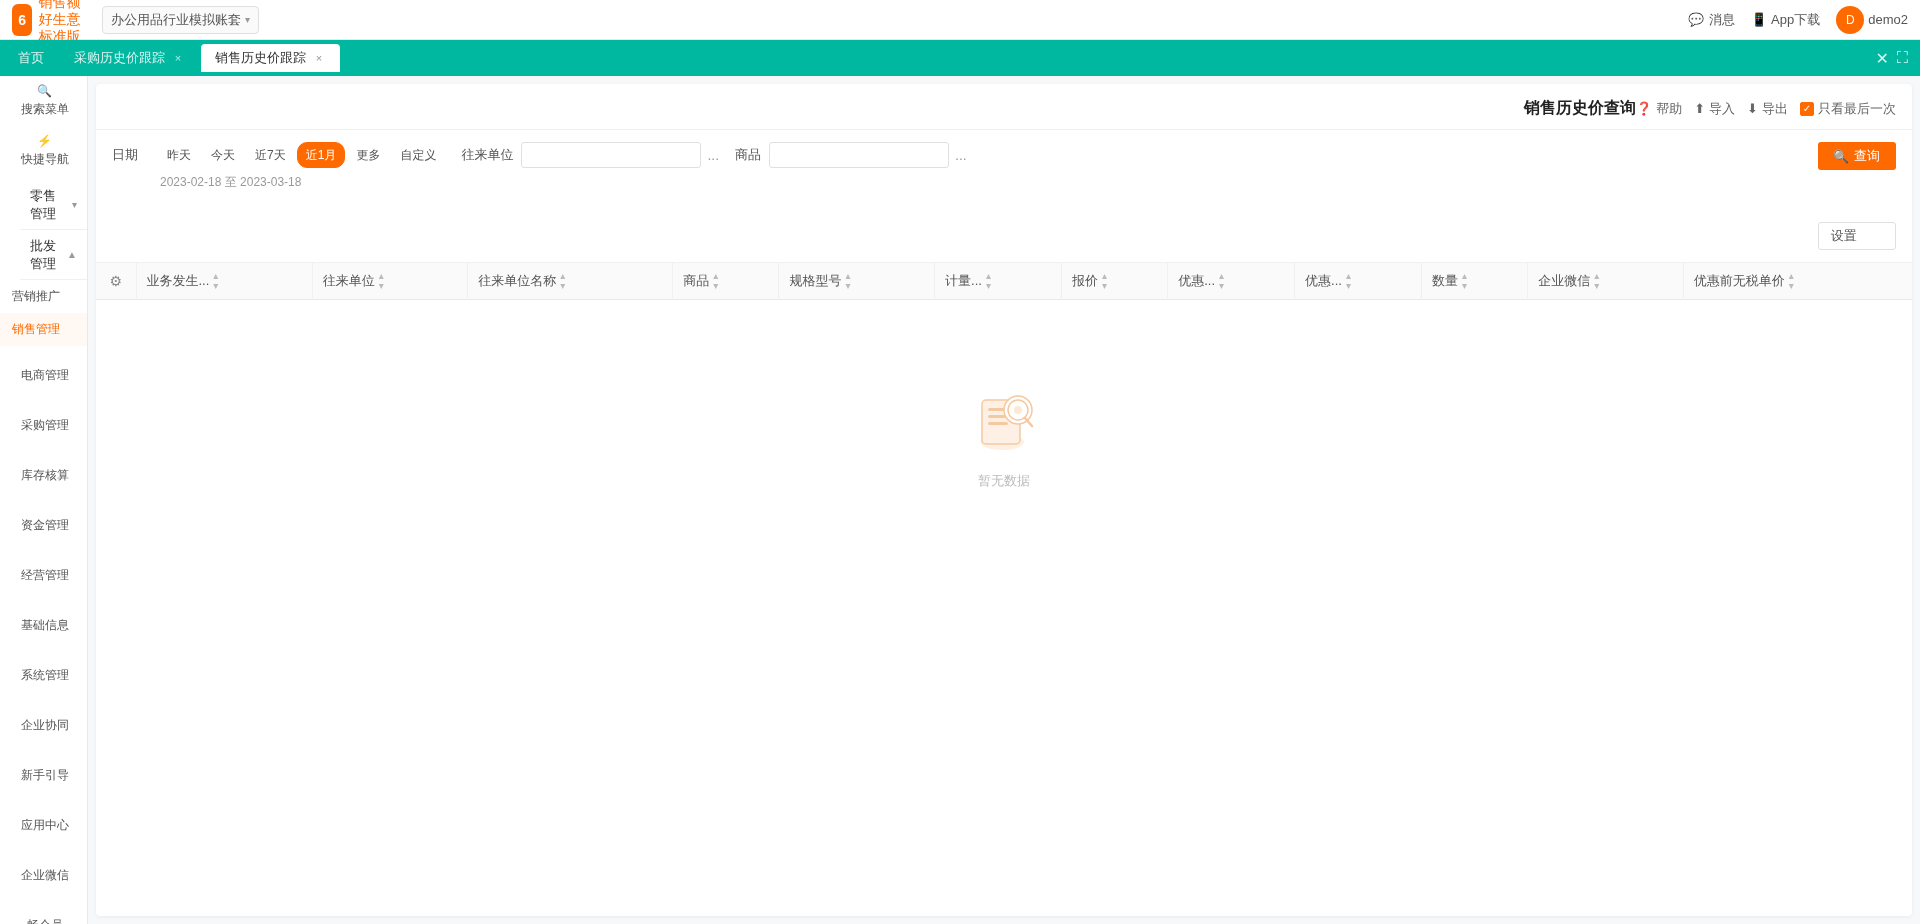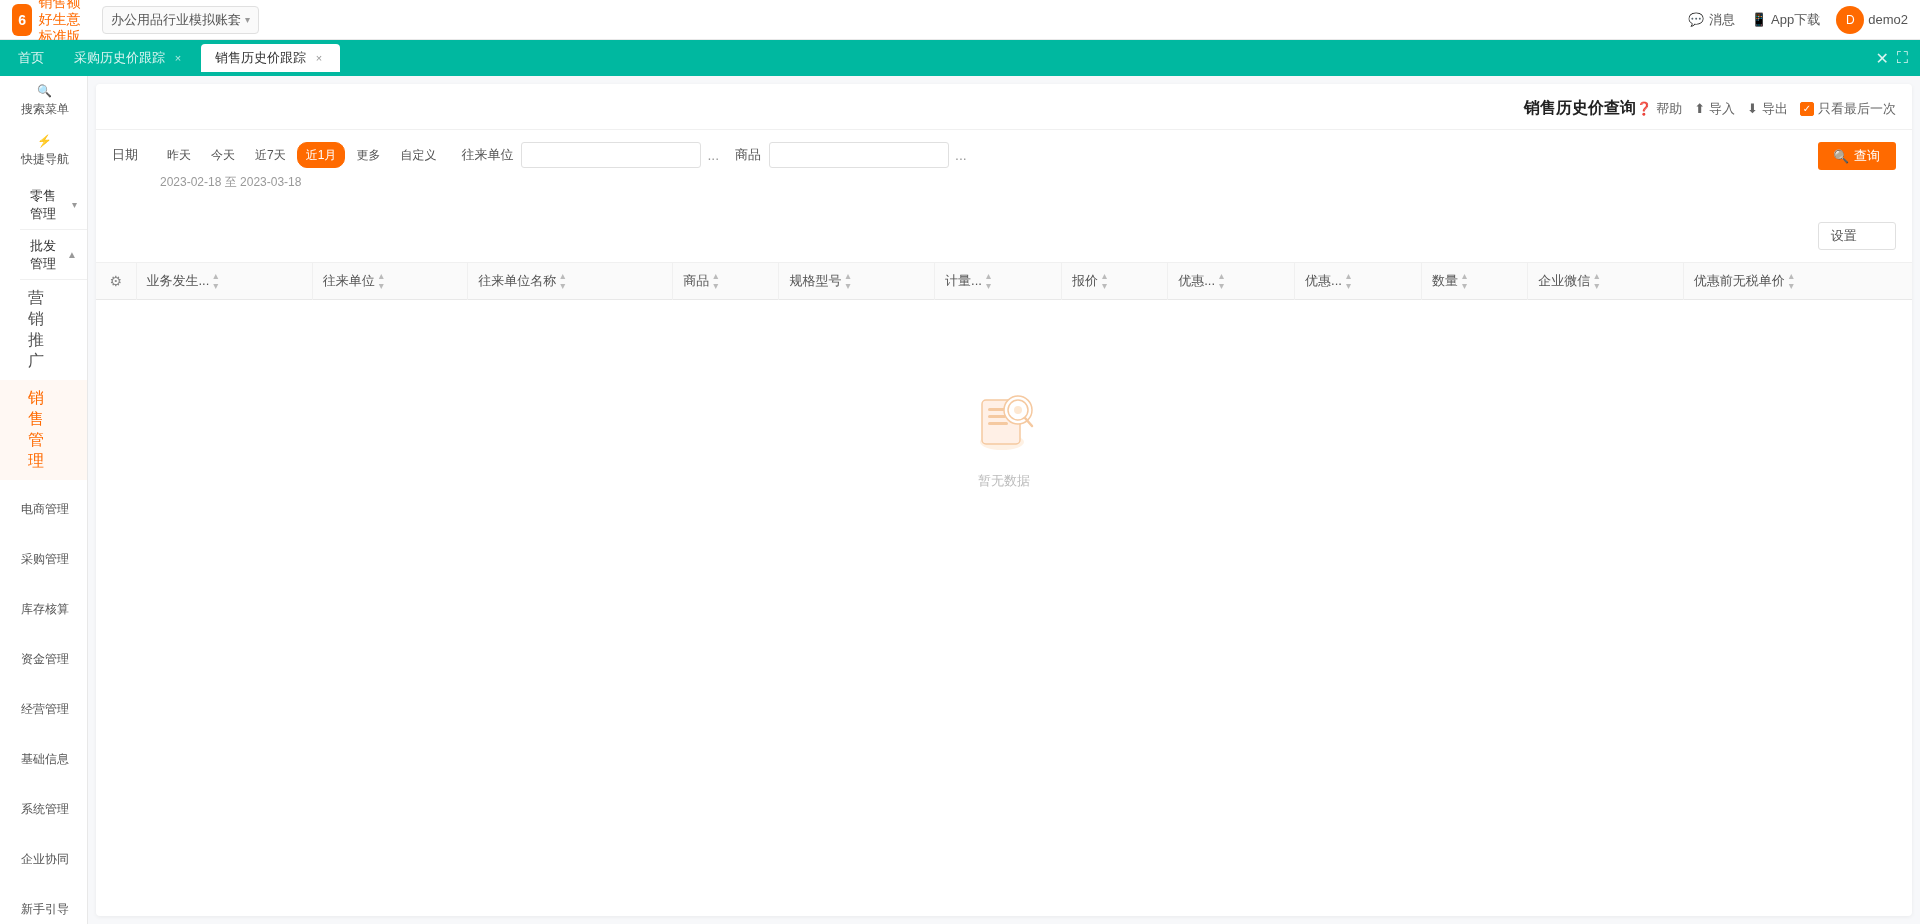--- a/index.html
+++ b/index.html
@@ -51,21 +51,21 @@
       min-height: 50px;
     }
     .sidebar-item.section-header {
       flex-direction: row; justify-content: space-between; padding: 8px 10px;
       font-size: 13px; font-weight: 500; color: #333; cursor: default;
       border-left: none; border-bottom: 1px solid #f0f0f0; margin-left: 20px;
     }
     .sidebar-caret { font-size: 10px; color: #999; }
     .sidebar-divider { height: 1px; background: #f0f0f0; margin: 2px 0; }
     .sidebar-sub-item {
-      width: 100%; padding: 8px 28px; cursor: pointer; color: #555; font-size: 16px;
+      width: 100%; padding: 8px 12px; cursor: pointer; color: #555; font-size: 12px;
       display: flex; align-items: center;
     }
     .sidebar-sub-item.active { background: #fff8f3; color: #ff6a00; }
 
     
     .content-area { flex: 1; display: flex; flex-direction: column; overflow: hidden; background: #f7f8fa; }
 
     
     .page-content { flex: 1; overflow-y: auto; padding: 0; background: #fff; margin: 8px; border-radius: 4px; box-shadow: 0 1px 4px rgba(0,0,0,0.06); }
 

